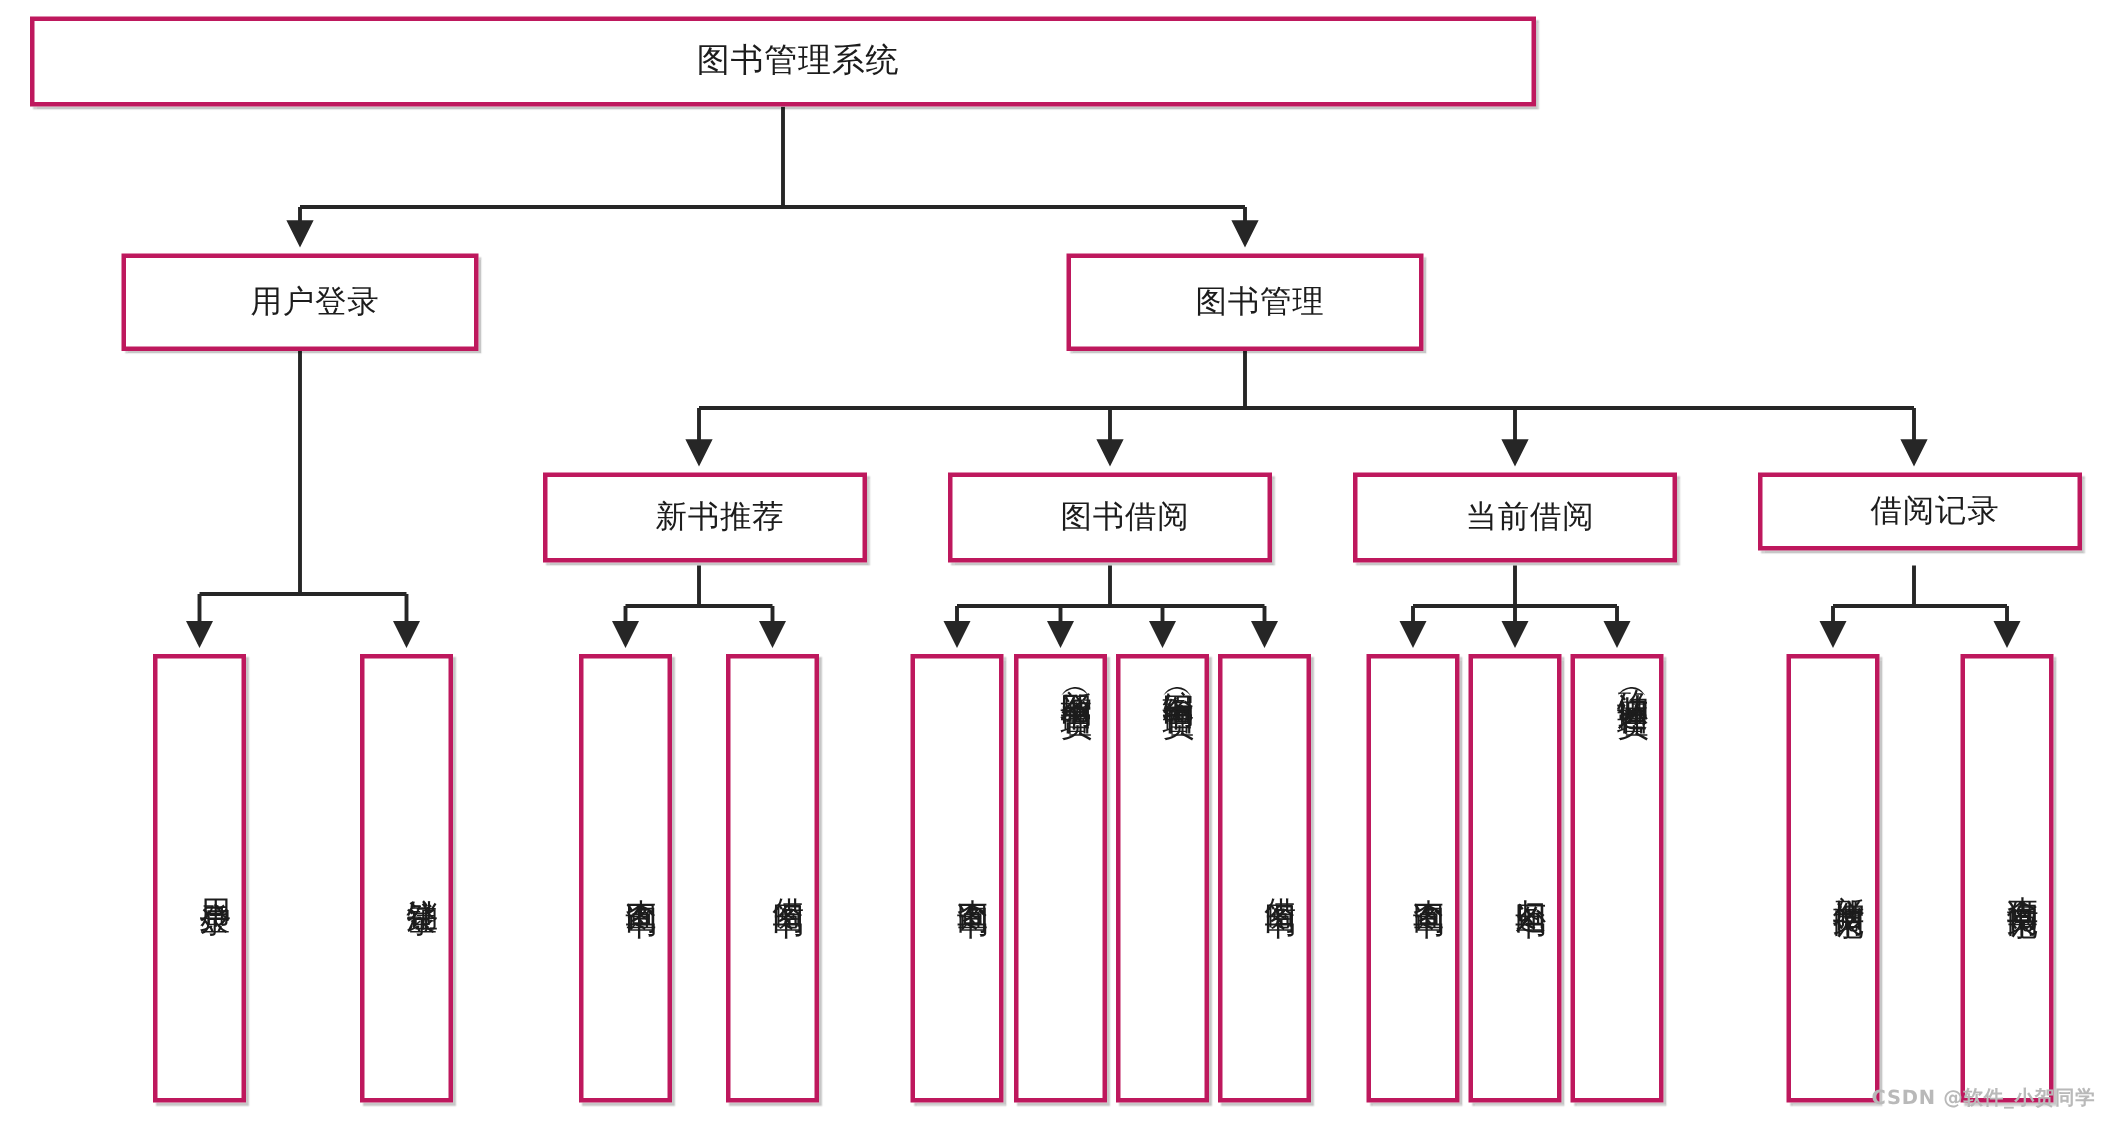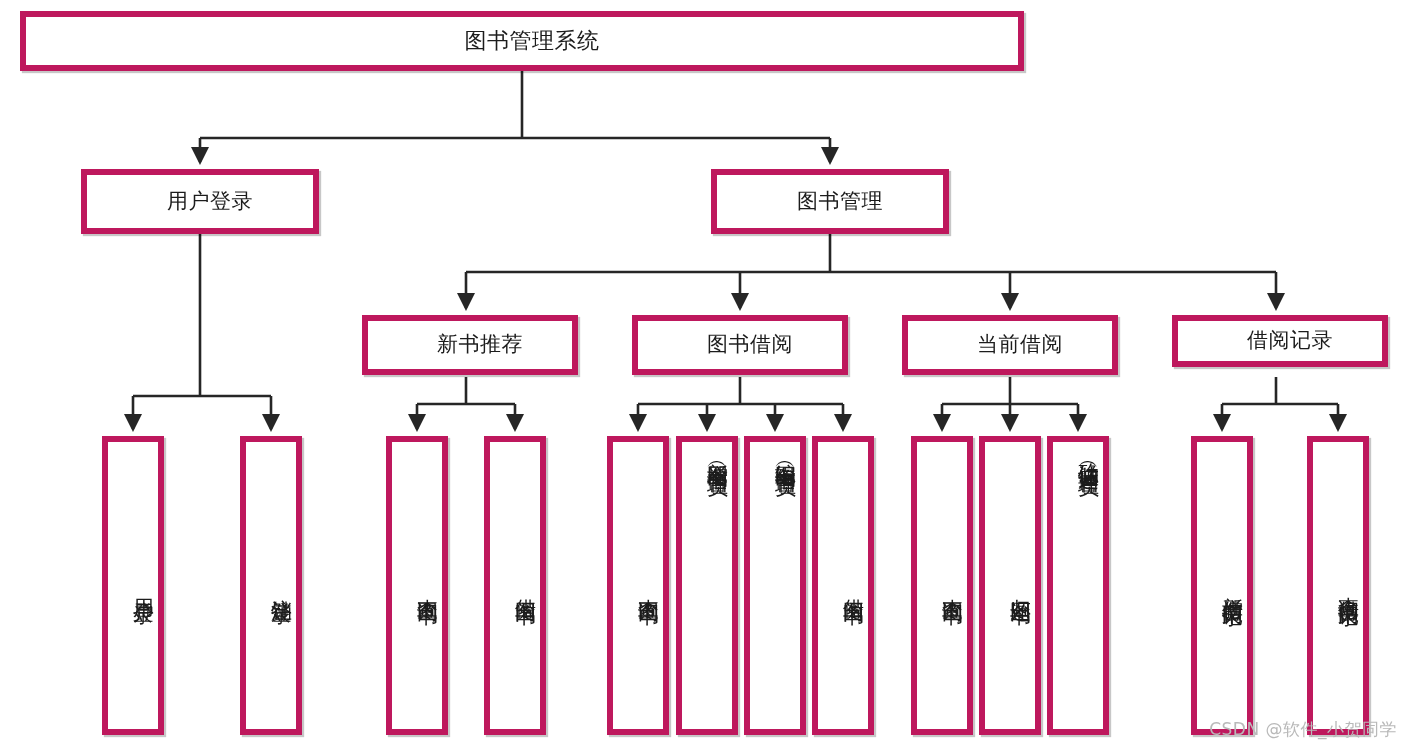--- a/index.html
+++ b/index.html
@@ -22,21 +22,21 @@
   svg.diagram-canvas {
     position: absolute;
     left: 0;
     top: 0;
     width: 1405px;
     height: 747px;
   }
   .node-box {
     position: absolute;
     box-sizing: border-box;
-    border: 6px solid #be185d;
+    border: 3px solid #be185d;
     background: #ffffff;
     display: flex;
     align-items: center;
     justify-content: center;
     box-shadow: 2px 2px 1px rgba(0,0,0,0.22);
     padding-left: 20px;
   }
   .node-label-h {
     font-size: 21px;
     color: #1c1c1c;
@@ -60,26 +60,27 @@
     line-height: 1;
     white-space: nowrap;
     font-family: "DejaVu Sans", "Liberation Sans", sans-serif;
   }
   .vcenter .node-label-v { margin-top: auto; margin-bottom: auto; }
   .vtop .node-label-v { margin-top: 4px; }
   #watermark {
     position: absolute;
     right: 8px;
     bottom: 6px;
-    font-size: 17px;
+    font-size: 13px;
     color: #b9b9b9;
     letter-spacing: 0.5px;
     white-space: nowrap;
     font-family: "DejaVu Sans", "Liberation Sans", sans-serif;
     pointer-events: none;
+    font-weight: bold;
   }
 </style>
 </head>
 <body>
 
 <div id="diagram-root">
 
   <svg class="diagram-canvas" viewBox="0 0 1405 747" xmlns="http://www.w3.org/2000/svg">
     <defs>
       <marker id="arrow" viewBox="0 0 12 12" refX="10" refY="6" markerWidth="7" markerHeight="7" orient="auto-start-reverse">

